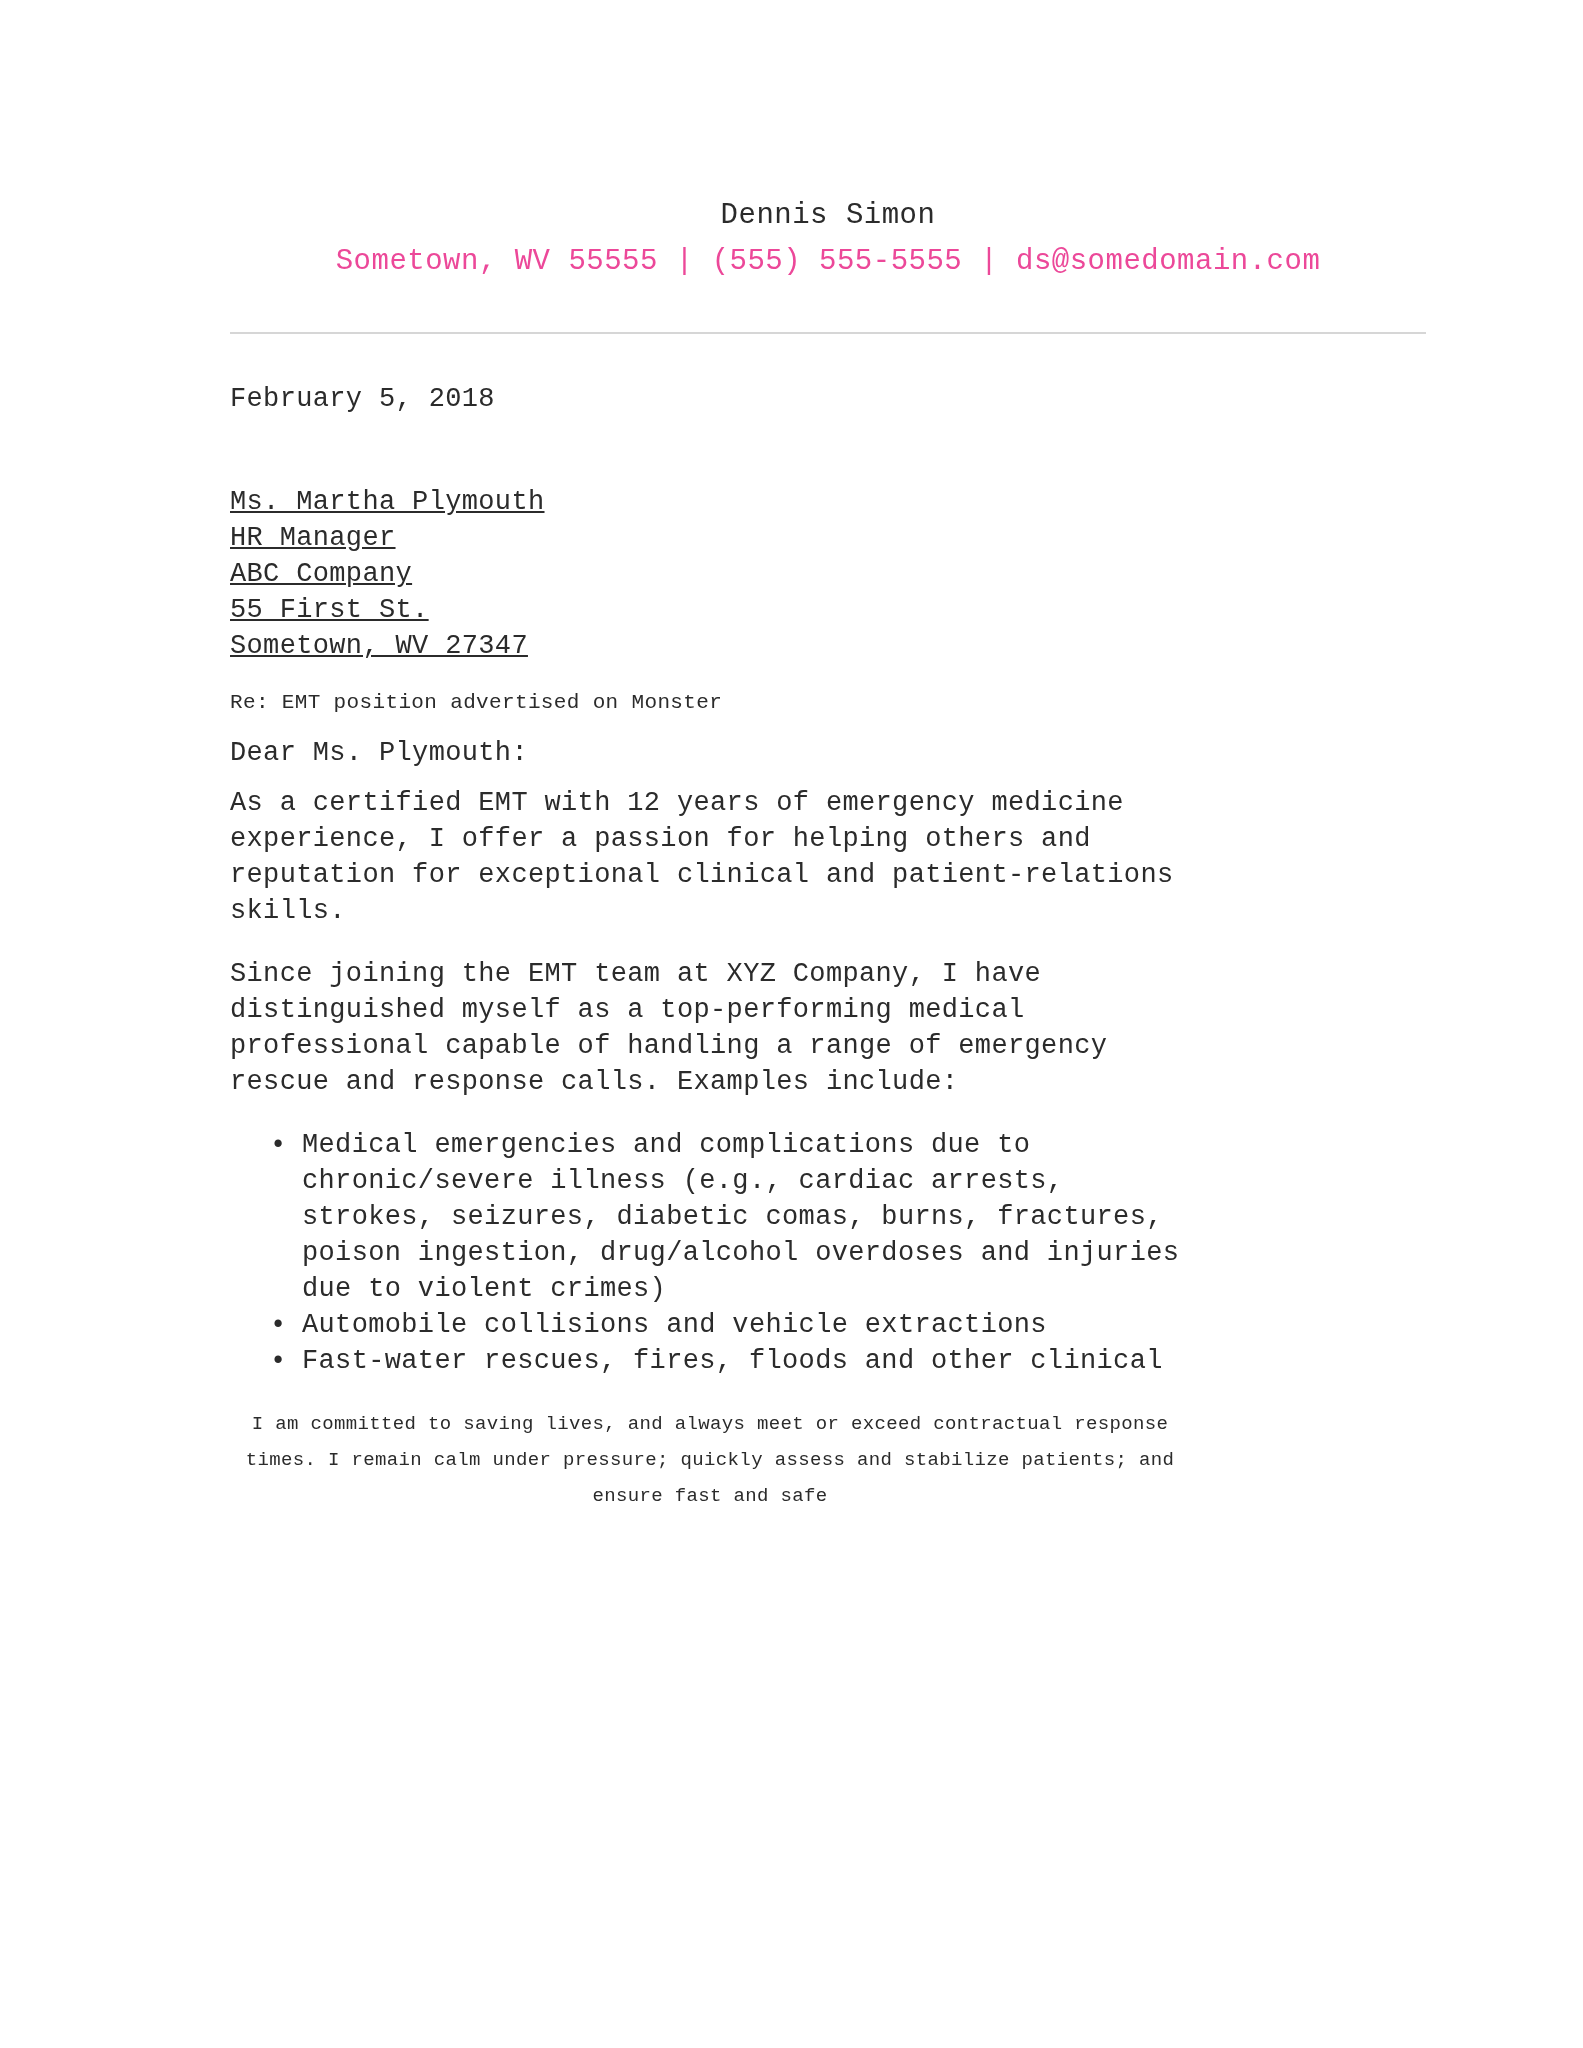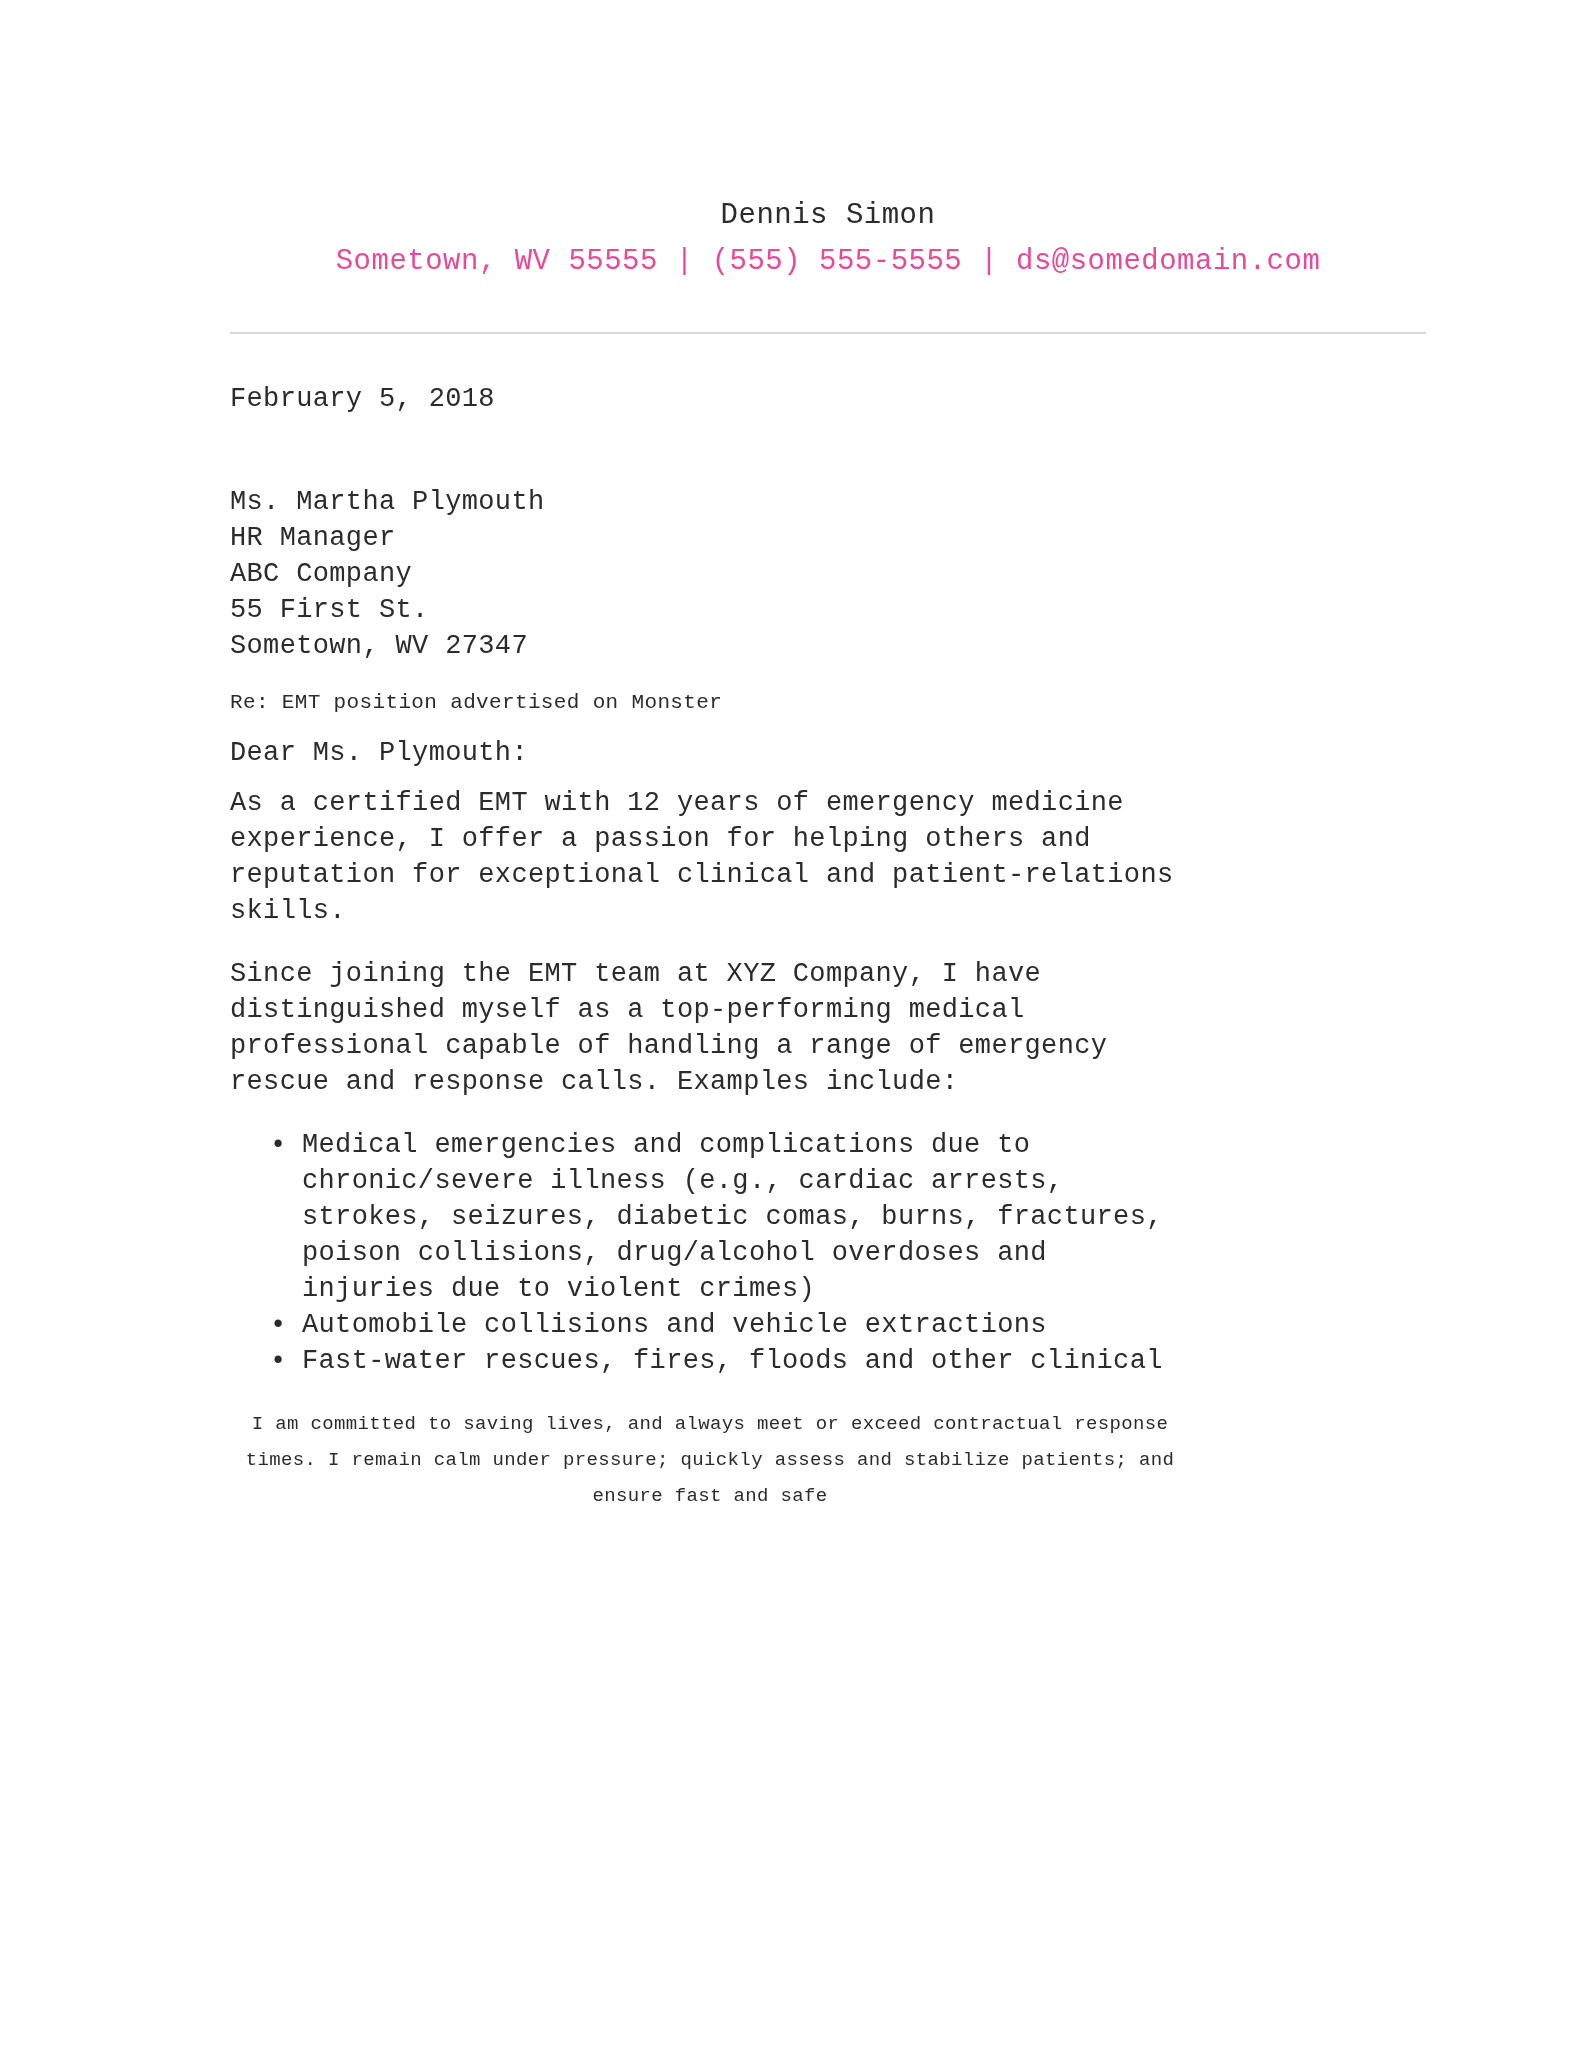--- a/index.html
+++ b/index.html
@@ -63,20 +63,21 @@
     line-height: 36px;
     letter-spacing: 0.35px;
     color: #2b2b2b;
   }
   .date-line {
     font-size: 27px;
     line-height: 36px;
   }
   .addr-block {
     margin-top: 67px;
+    text-decoration: underline;
   }
   .addr-line {
     font-size: 27px;
     line-height: 36px;
     white-space: nowrap;
   }
   .re-line {
     margin-top: 21px;
     font-size: 21px;
     line-height: 36px;
@@ -152,21 +153,21 @@
 
       <div class="salutation">Dear Ms. Plymouth:</div>
 
       <p class="para">As a certified EMT with 12 years of emergency medicine experience, I offer a passion for helping others and reputation for exceptional clinical and patient-relations skills.</p>
 
       <p class="para">Since joining the EMT team at XYZ Company, I have distinguished myself as a top-performing medical professional capable of handling a range of emergency rescue and response calls. Examples include:</p>
 
       <ul class="bullets">
         <li>
           <span class="bullet-dot">•</span>
-          <span>Medical emergencies and complications due to chronic/severe illness (e.g., cardiac arrests, strokes, seizures, diabetic comas, burns, fractures, poison collisions, drug/alcohol overdoses and injuries due to violent crimes)</span>
+          <span>Medical emergencies and complications due to chronic/severe illness (e.g., cardiac arrests, strokes, seizures, diabetic comas, burns, fractures, poison ingestion, drug/alcohol overdoses and injuries due to violent crimes)</span>
         </li>
         <li>
           <span class="bullet-dot">•</span>
           <span>Automobile collisions and vehicle extractions</span>
         </li>
         <li>
           <span class="bullet-dot">•</span>
           <span>Fast-water rescues, fires, floods and other clinical</span>
         </li>
       </ul>

